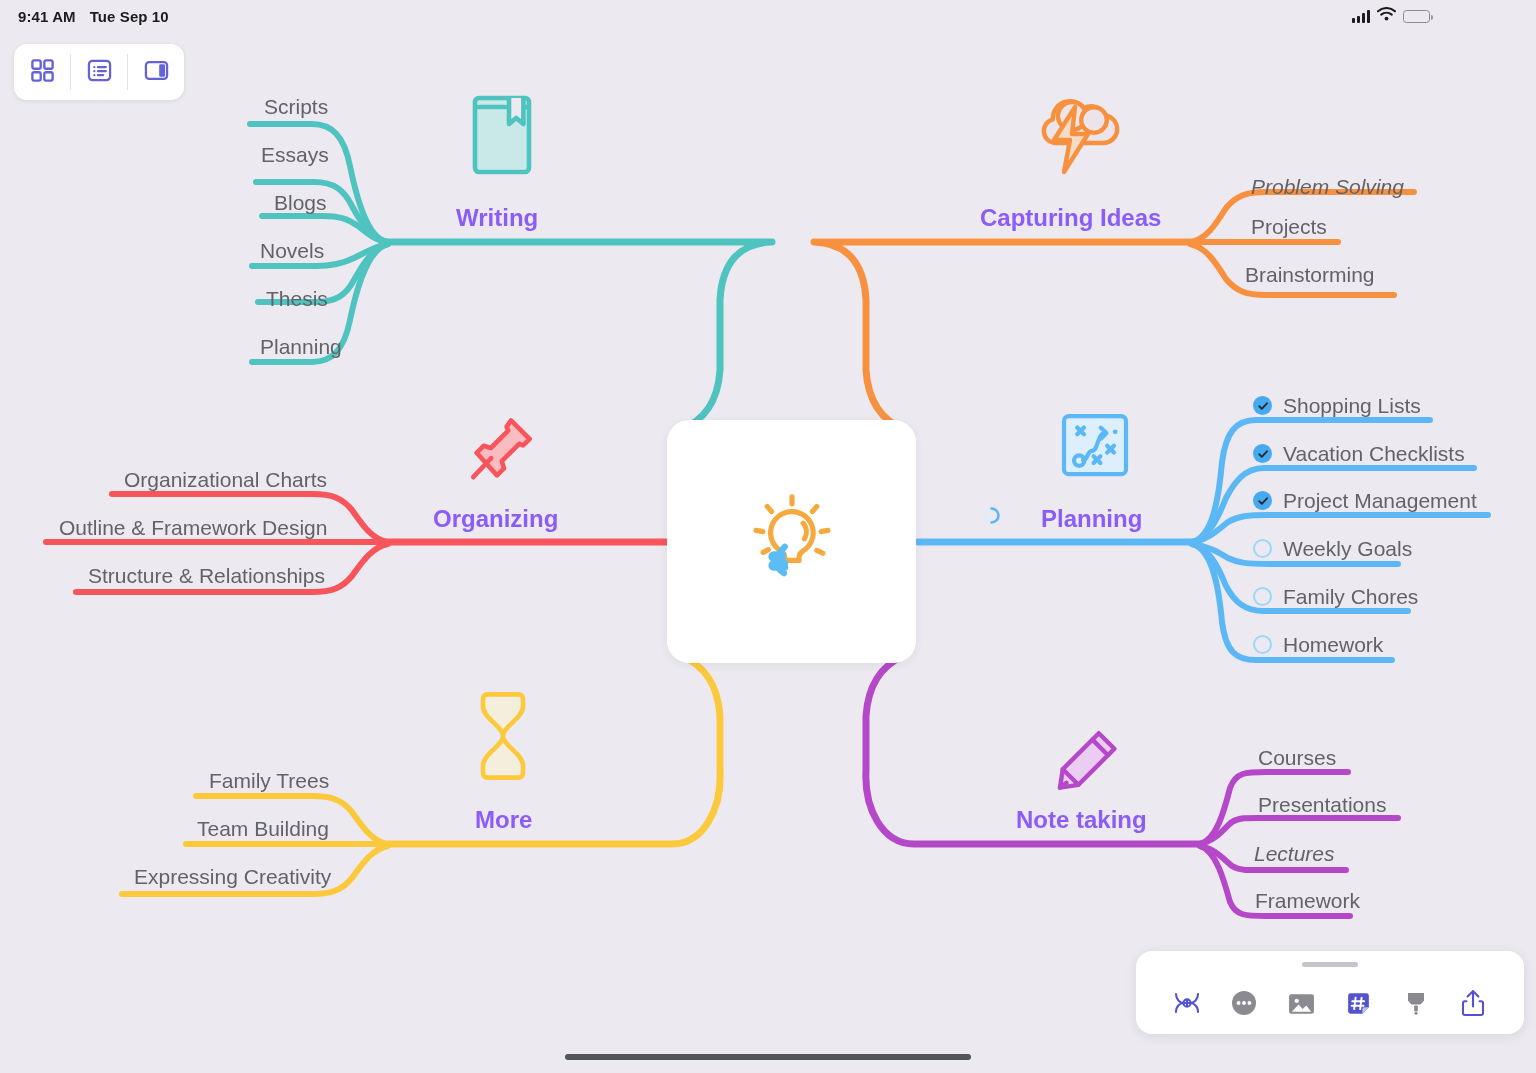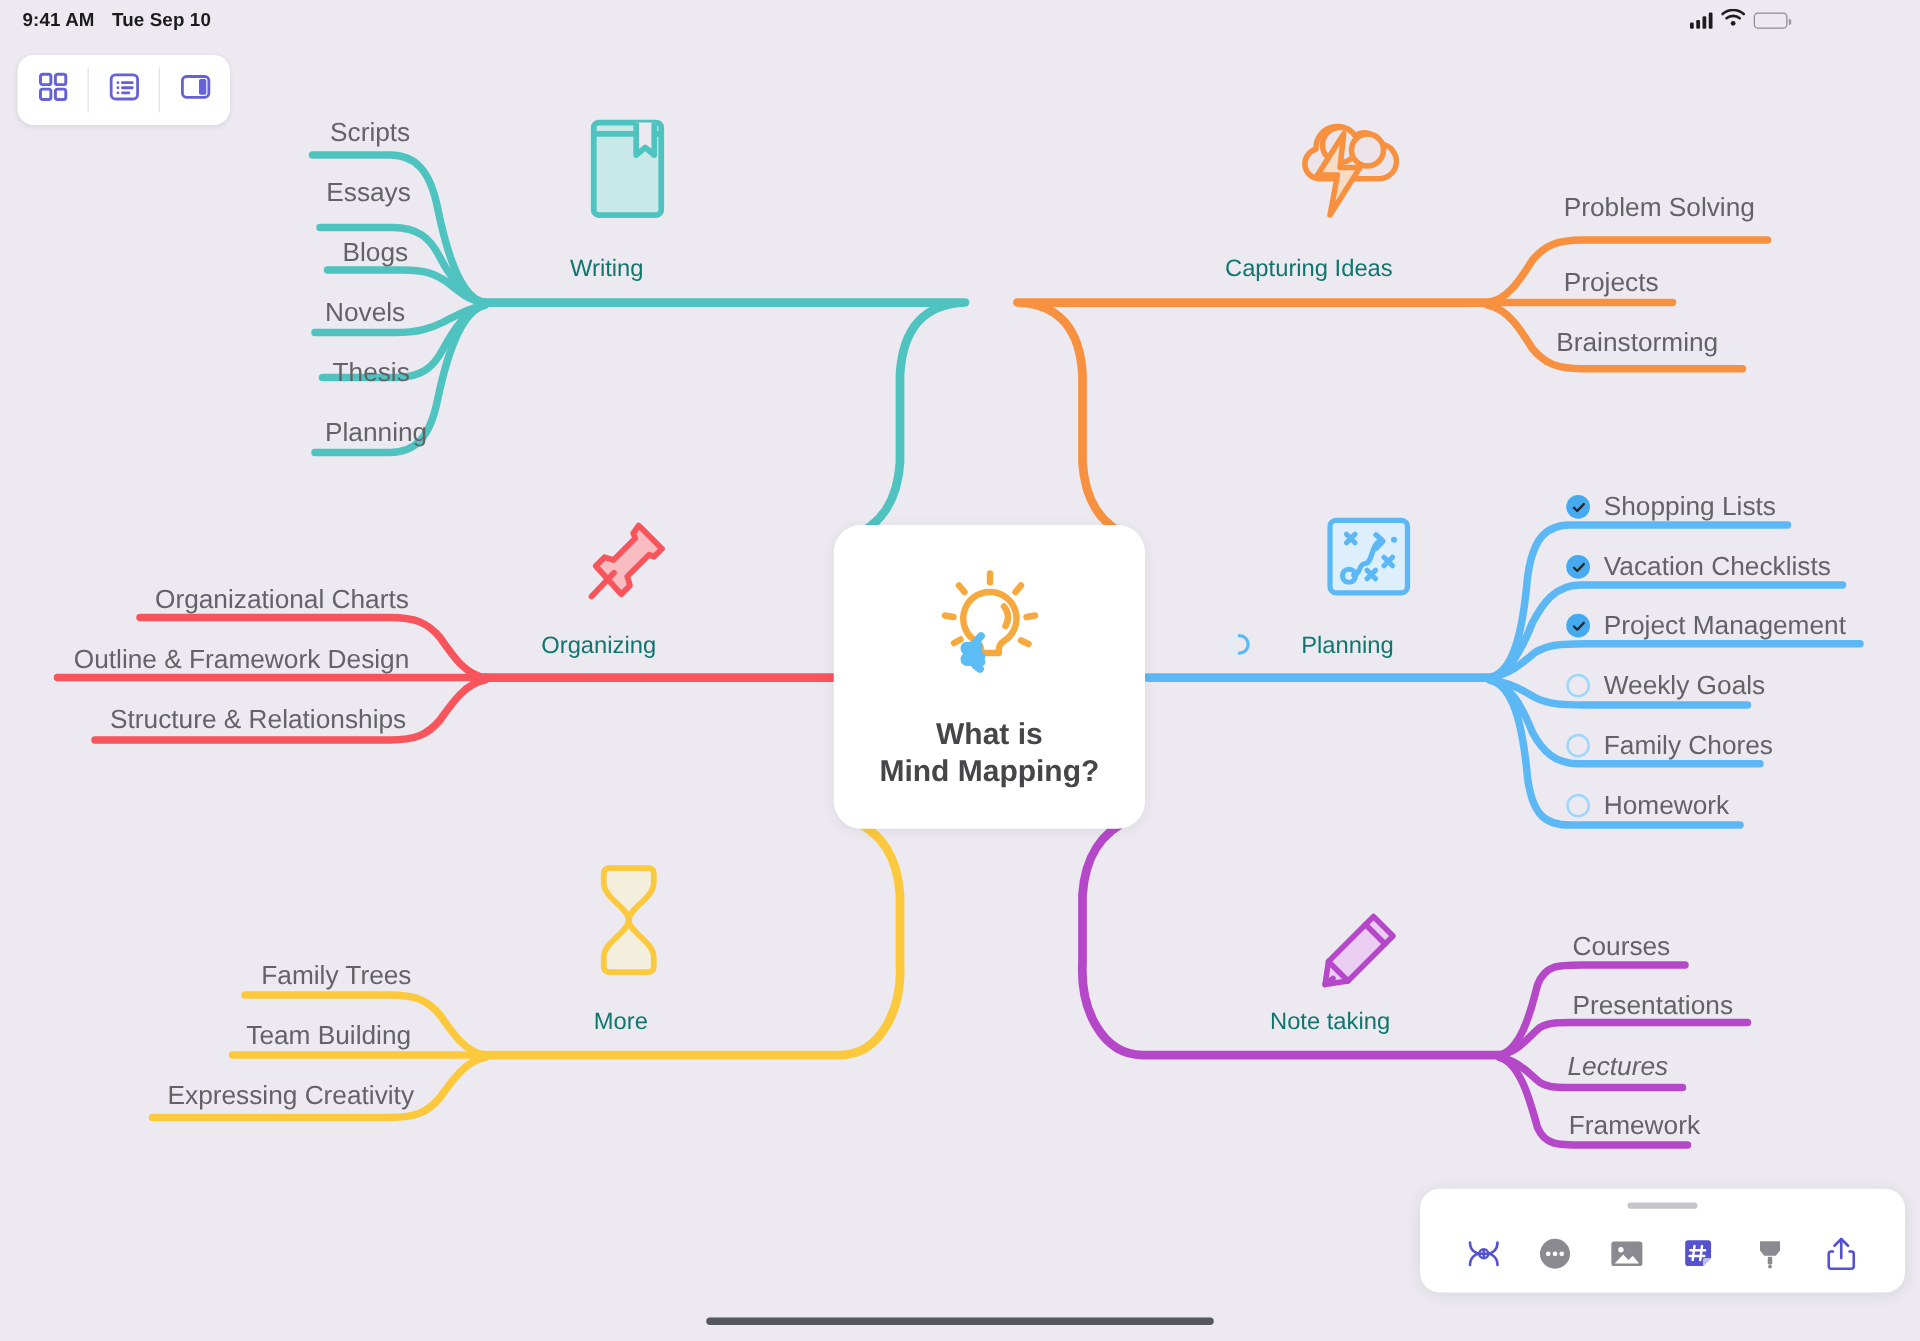--- a/index.html
+++ b/index.html
@@ -44,21 +44,21 @@
   .vs-btn{ width:56px; height:56px; display:flex; align-items:center; justify-content:center;
     cursor:pointer; }
   .vs-sep{ width:1px; height:36px; background:#e3e1e8; }
 
   
   #mindmap{ position:absolute; inset:0; z-index:10; }
   #edges{ position:absolute; inset:0; width:1536px; height:1073px; }
 
   
   .lbl{ position:absolute; color:#636367; font-size:21px; white-space:nowrap; line-height:1; }
-  .lbl.branch{ color:#0f766e; font-weight:normal; font-size:19px; }
+  .lbl.branch{ color:#8b5cf6; font-weight:bold; font-size:24px; }
 
   
   #central-node{
     position:absolute; left:667px; top:420px; width:249px; height:243px;
     background:#fff; border-radius:22px; z-index:20;
     display:flex; flex-direction:column; align-items:center; justify-content:center;
     box-shadow:0 2px 10px rgba(40,30,70,.07);
   }
   #central-node .title{
     margin-top:14px; text-align:center; color:#46464a;
@@ -253,21 +253,21 @@
 
   <div style="position:absolute;left:1026px;top:92px;">
     <svg width="104" height="84" viewBox="0 0 52 42" fill="none" stroke="#f8913f" stroke-width="2.2" stroke-linejoin="round" stroke-linecap="round">
       <path d="M15 25.5a6 6 0 0 1-1.6-11.8A8.6 8.6 0 0 1 29 8.2a7 7 0 0 1 10.2 3.4A6.5 6.5 0 0 1 38 25.5z" fill="#ece4e8"></path>
       <circle cx="23" cy="12" r="7" fill="#ece4e8"></circle>
       <circle cx="34" cy="14" r="6.4" fill="#ece4e8"></circle>
       <path d="M24.5 7.5L14 24h8l-3 16L31 21h-8z" fill="#f7dbc4"></path>
     </svg>
   </div>
   <div class="lbl branch" style="left:980px;top:206px;text-align:right;">Capturing Ideas</div>
-  <div class="lbl" style="left:1251px;top:156px;">Problem Solving</div>
+  <div class="lbl" style="left:1251px;top:176px;font-style:italic;">Problem Solving</div>
   <div class="lbl" style="left:1251px;top:216px;">Projects</div>
   <div class="lbl" style="left:1245px;top:264px;">Brainstorming</div>
 
   <div style="position:absolute;left:1058px;top:411px;">
     <svg width="74" height="70" viewBox="0 0 37 35" fill="none" stroke="#5cb8f5" stroke-width="2.1" stroke-linejoin="round" stroke-linecap="round">
       <rect x="3" y="2.6" width="31" height="29" rx="2.4" fill="#ddeefc"></rect>
       <path d="M9.6 8.2l3.4 3.4M13 8.2l-3.4 3.4"></path>
       <path d="M12.5 24.5c2.6 0 2-4.6 4.6-4.6 3 0 2.5-9 6.6-9"></path>
       <path d="M21.4 8.4l2.8 2.6-2.6 2.8"></path>
       <circle cx="28.6" cy="10.4" r="1.2" fill="#5cb8f5" stroke="none"></circle>
@@ -334,24 +334,20 @@
           <path d="M31.6 17.6a6.6 6.6 0 0 1 .6 7.8"></path>
           <path d="M26 4.4v3.5M13.6 9.2l2.2 2.6M8 21.2l3.4.6M44 21.2l-3.4.6M38.4 9.2l-2.2 2.6M41.4 32.6l-3 -1.4M11.6 32.2l2.6-1.4"></path>
         </g>
         <g stroke="#5cbdf5" stroke-width="3.1">
           <path d="M21.4 33.2h-4.6c-1.4 0-1.4 2.2 0 2.2h4.6"></path>
           <path d="M22.6 37.6h-5.8c-1.4 0-1.4 2.2 0 2.2h5.8"></path>
           <path d="M22.4 29.4c-2.4 2.4-4 5-4 7.6 0 2.3 1.6 4.4 3.6 5.6"></path>
         </g>
       </svg>
     </span>
-    <div class="title">
-      <div>What is</div>
-      <div>Mind Mapping?</div>
-    </div>
   </div>
 </div>
 
 <div id="bottom-toolbar">
   <div id="toolbar-grabber"></div>
   <div id="toolbar-icons">
 
     <div class="tb-btn">
       <span>
         <svg width="30" height="30" viewBox="0 0 30 30" fill="none" stroke="#5452cf" stroke-width="2.1" stroke-linecap="round">

